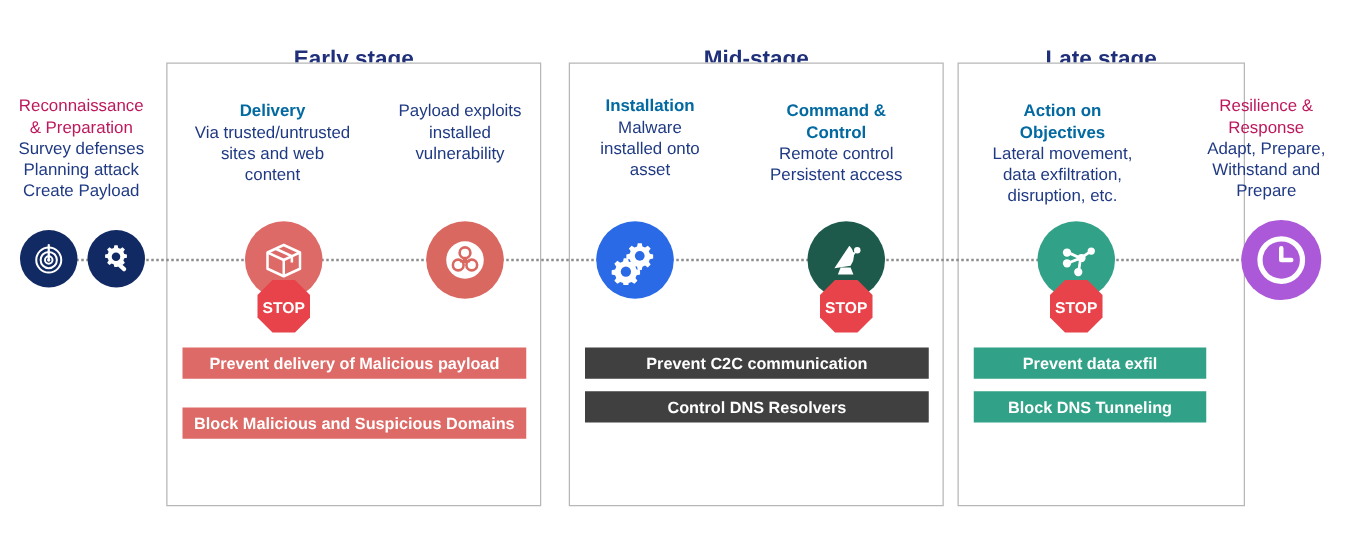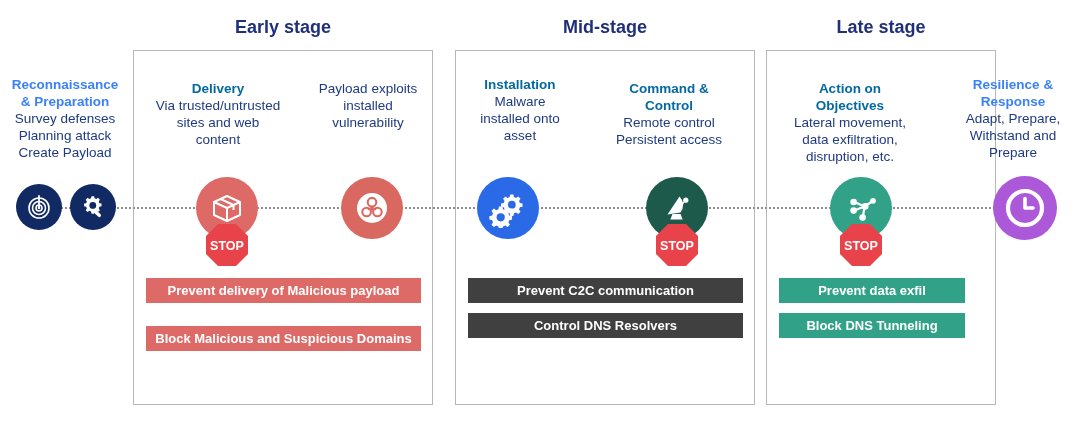--- a/index.html
+++ b/index.html
@@ -17,20 +17,21 @@
   .canvas { position: absolute; inset: 0; }
 
   
   .stage-header {
     position: absolute;
     font-size: 18px;
     font-weight: bold;
     color: #1f2f7a;
     text-align: center;
     white-space: nowrap;
+    margin-top: 20px;
   }
   #hdr-early { left: 133px; top: 17px; width: 300px; }
   #hdr-mid   { left: 455px; top: 17px; width: 300px; }
   #hdr-late  { left: 766px; top: 17px; width: 230px; }
 
   
   .stage-box {
     position: absolute;
     top: 50px;
     height: 355px;
@@ -58,22 +59,22 @@
     top: 76px;
     width: 126px;
     text-align: center;
     color: #1f3a83;
     font-size: 13.5px;
     line-height: 17px;
   }
   #col-recon { left: 2px; }
   #col-resil { left: 950px; }
   .side-col .title {
-    font-weight: bold;
-    color: #3b82f6;
+    font-weight: normal;
+    color: #be185d;
   }
 
   
   .phase-text {
     position: absolute;
     text-align: center;
     color: #1f3a83;
     font-size: 13.5px;
     line-height: 17px;
   }

